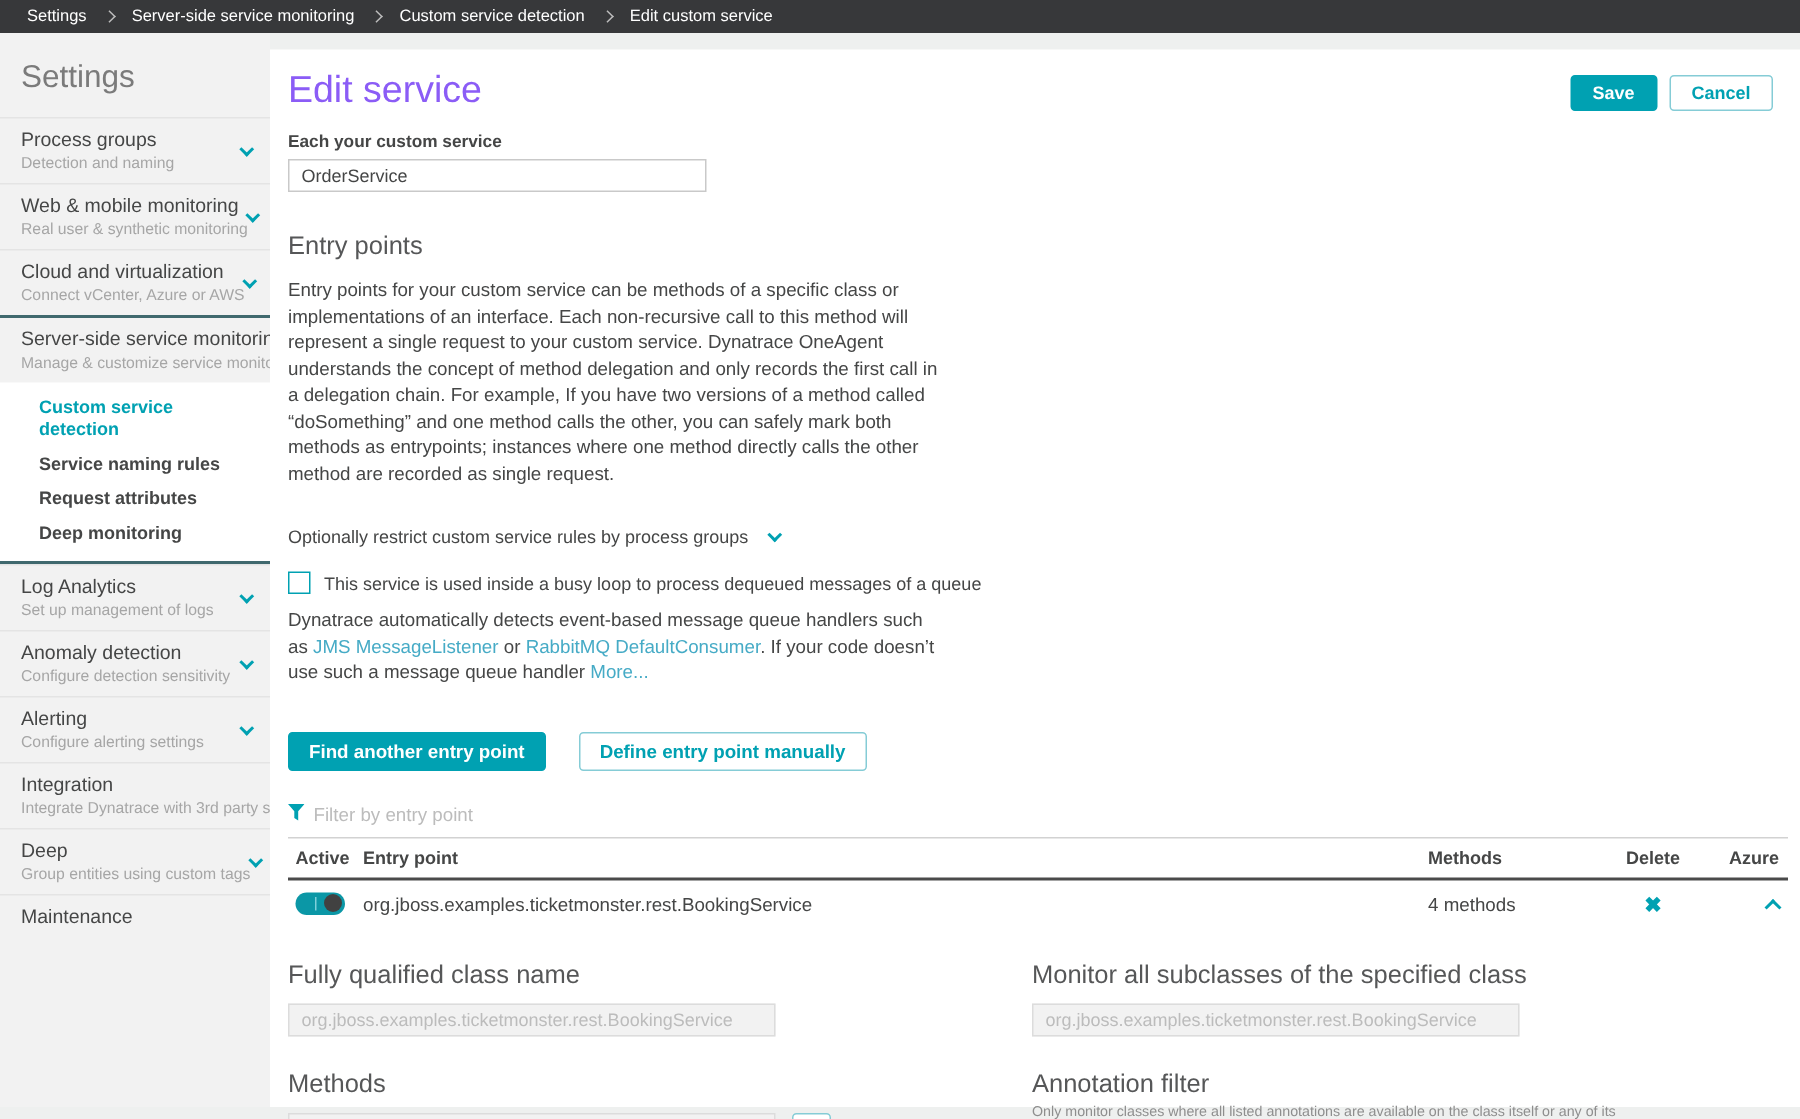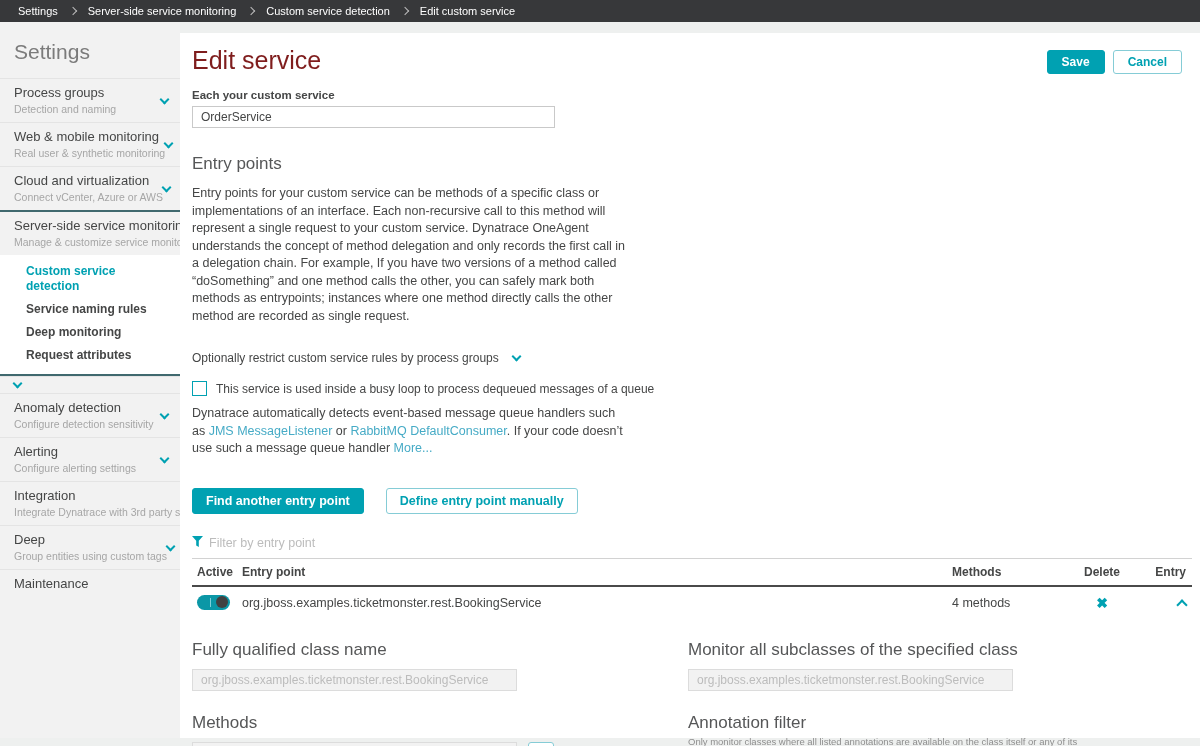--- a/index.html
+++ b/index.html
@@ -26,29 +26,29 @@
   .chev.up { transform:rotate(-135deg); margin-top:4px; }
   .sec-children { background:#fff; padding:5px 0 7px 0; }
   .child { padding:4px 14px 4px 26px; font-size:12px; font-weight:700; color:#454646; cursor:pointer; line-height:15px; }
   .child.active { color:#00a1b2; }
   .nav-sec.hl { border-top:2px solid #40696e; border-bottom:2px solid #40696e; }
 
   
   .main { flex:1; background:#ffffff; margin-top:11px; height:705px; padding:13px 8px 0 12px; position:relative; }
 
   .head-row { display:flex; justify-content:space-between; align-items:flex-start; padding-right:10px; }
-  .page-title { font-size:25px; font-weight:400; color:#7f1d1d; }
+  .page-title { font-size:25px; font-weight:400; color:#8b5cf6; }
   .btn { display:inline-block; font-family:inherit; font-size:12px; font-weight:700; border-radius:3px;
          padding:4px 14px; cursor:pointer; line-height:14px; }
   .btn-primary { background:#00a1b2; color:#fff; border:1px solid #00a1b2; }
   .btn-outline { background:#fff; color:#00a1b2; border:1px solid #85ccd6; }
   .head-btns { display:flex; gap:8px; margin-top:4px; }
 
   .fld-label { font-size:11.5px; font-weight:700; margin-top:14px; }
-  .text-input { display:block; width:363px; height:22px; border:1px solid #c9c9c9; font-size:12px;
+  .text-input { display:block; width:279px; height:22px; border:1px solid #c9c9c9; font-size:12px;
                 padding:9px 8px; color:#454646; margin-top:5px; font-family:inherit; }
 
   .h2 { font-size:17px; font-weight:400; color:#565758; }
   .mt-lg { margin-top:26px; }
   .desc { width:434px; font-size:12.5px; line-height:1.4; margin-top:11px; }
 
   .restrict-row { margin-top:26px; display:flex; align-items:center; gap:14px; font-size:12px; cursor:pointer; }
   .restrict-row .chev { margin-top:-4px; }
 
   .busy-row { margin-top:16px; display:flex; align-items:center; gap:9px; font-size:12px; }
@@ -152,27 +152,31 @@
       <div class="sec-head">
         <div>
           <div class="sec-title">Server-side service monitoring</div>
           <div class="sec-sub">Manage &amp; customize service monitoring</div>
         </div>
         <span class="chev up"></span>
       </div>
       <div class="sec-children">
         <div class="child active">Custom service detection</div>
         <div class="child">Service naming rules</div>
+        <div class="child">Request attributes</div>
         <div class="child">Deep monitoring</div>
-        <div class="child">Request attributes</div>
-      </div>
-    </div>
-
-    <div class="nav-sec">
-      <div class="sec-head">
+      </div>
+    </div>
+
+    <div class="nav-sec">
+      <div class="sec-head">
+        <div>
+          <div class="sec-title">Log Analytics</div>
+          <div class="sec-sub">Set up management of logs</div>
+        </div>
         <span class="chev"></span>
       </div>
     </div>
 
     <div class="nav-sec">
       <div class="sec-head">
         <div>
           <div class="sec-title">Anomaly detection</div>
           <div class="sec-sub">Configure detection sensitivity</div>
         </div>
@@ -262,21 +266,21 @@
       </svg>
       <input class="filter-input" type="text" placeholder="Filter by entry point" style="">
     </div>
 
     <div class="tbl">
       <div class="t-head">
         <div class="col-active">Active</div>
         <div class="col-entry">Entry point</div>
         <div class="col-methods">Methods</div>
         <div class="col-delete">Delete</div>
-        <div class="col-edit">Entry</div>
+        <div class="col-edit">Azure</div>
       </div>
       <div class="t-row">
         <div class="col-active">
           <div class="toggle">
             <span class="t-bar"></span>
               <span class="t-knob"></span>
           </div>
         </div>
         <div class="col-entry">org.jboss.examples.ticketmonster.rest.BookingService</div>
         <div class="col-methods">4 methods</div>

